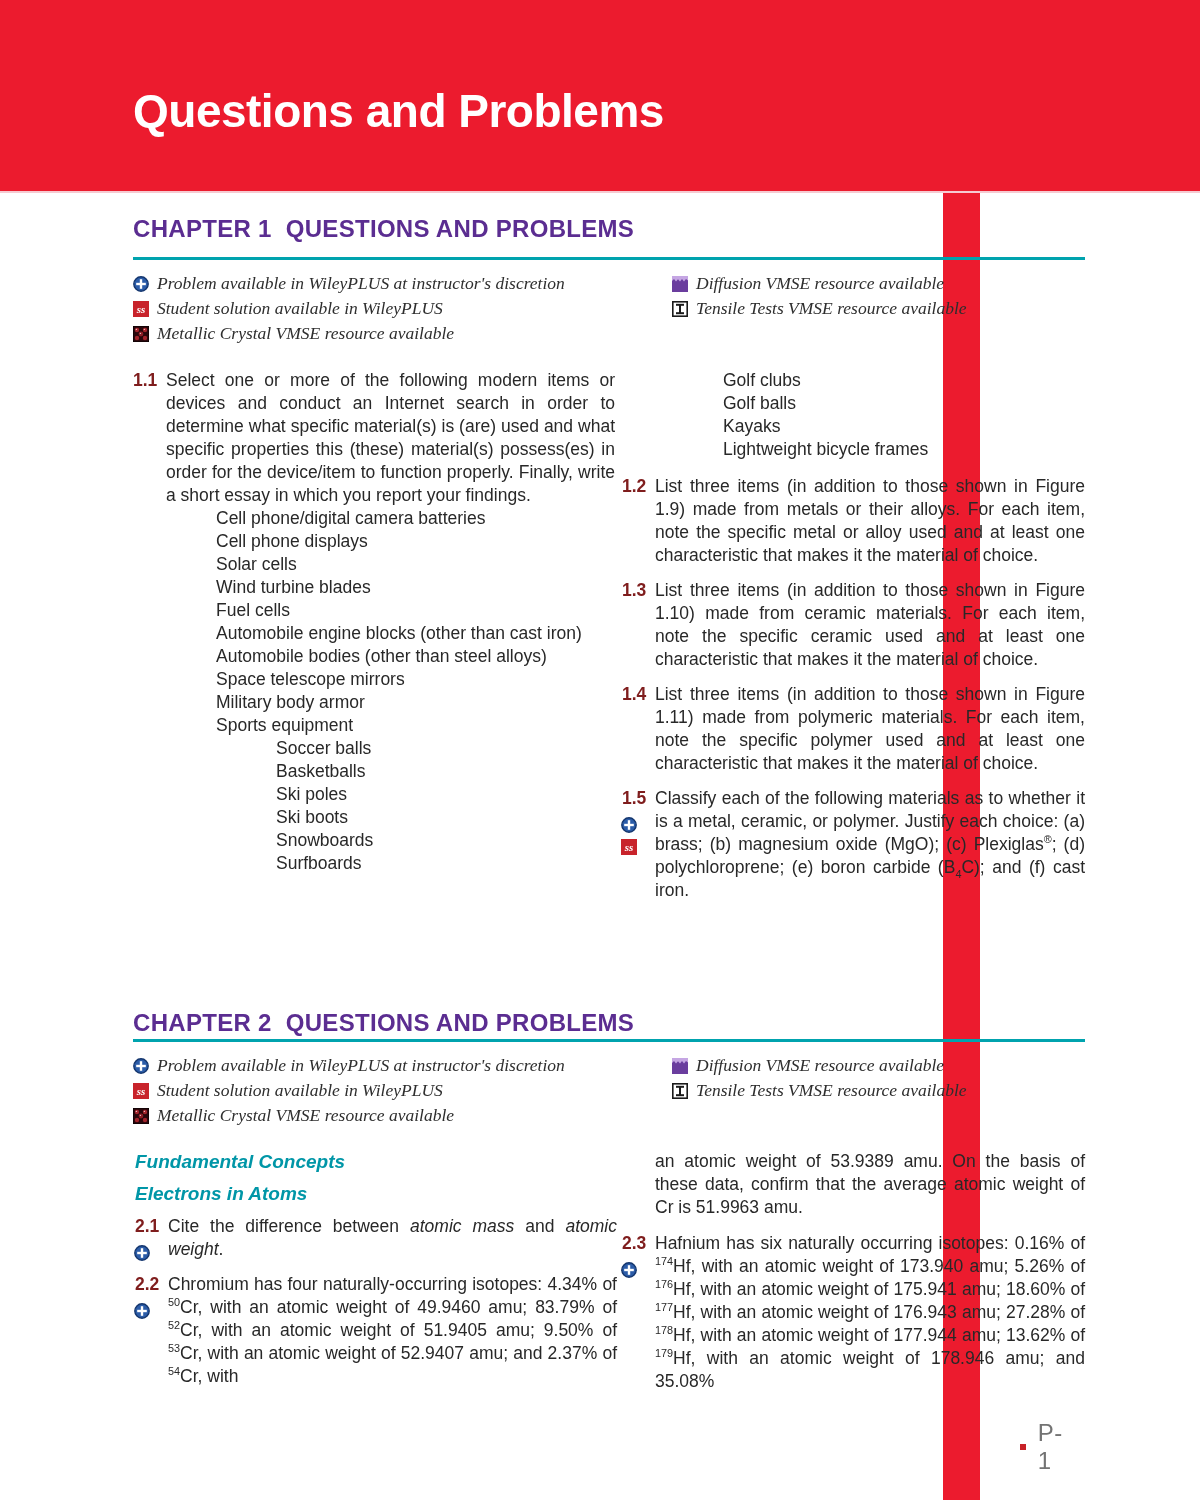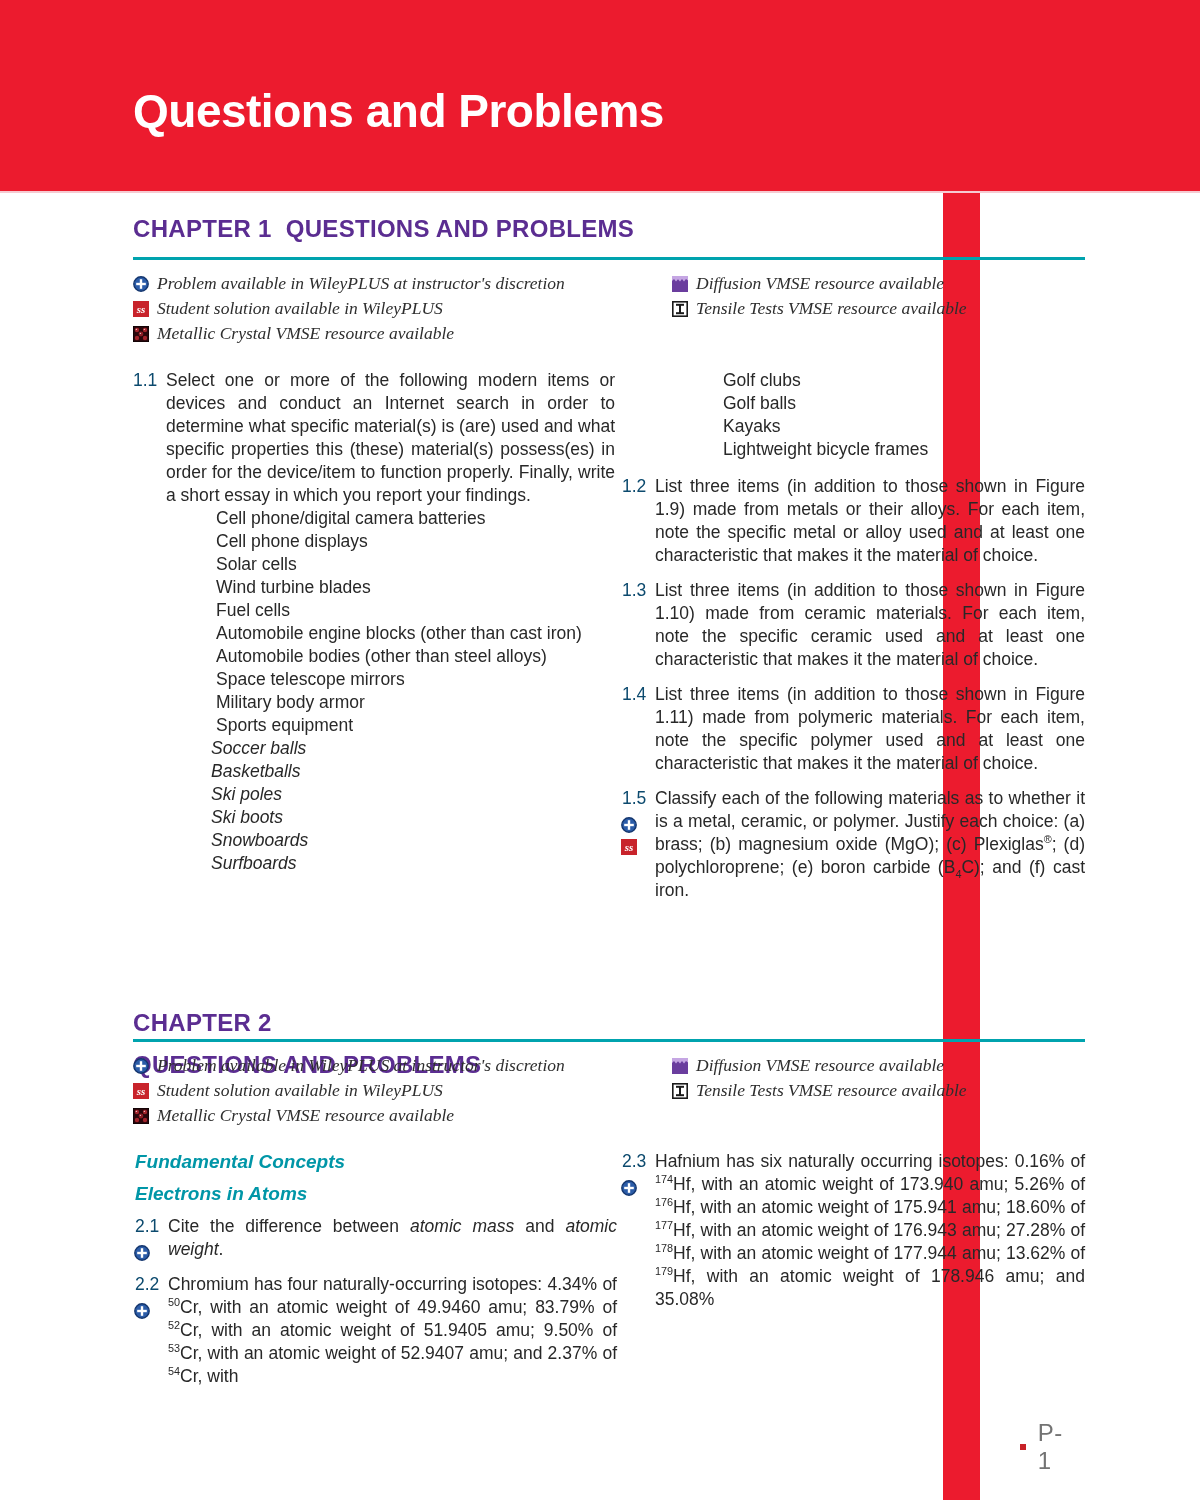--- a/index.html
+++ b/index.html
@@ -25,21 +25,21 @@
     color:#ffffff; font-size:46px; font-weight:bold; letter-spacing:-0.5px;
   }
 
   
   .chapter-heading {
     position:absolute; left:133px; display:flex; gap:14px;
     color:var(--heading_purple, #5B2D91);
     font-size:24px; font-weight:bold; letter-spacing:0.3px; white-space:nowrap;
   }
   #ch1-heading { top:215px; }
-  #ch2-heading { top:1009px;flex-direction:column; }
+  #ch2-heading { top:1009px; }
   .rule {
     position:absolute; left:133px; width:952px; height:3px;
     background:var(--rule_teal, #00A3AE);
   }
   #ch1-rule { top:257px; }
   #ch2-rule { top:1039px; }
 
   
   .legend { position:absolute; }
   #ch1-legend-left  { left:133px; top:271px; }
@@ -55,26 +55,26 @@
 
   
   .col { position:absolute; font-size:17.5px; line-height:23px; color:#282828; }
   #ch1-left  { left:133px; top:369px;  width:482px; }
   #ch1-right { left:622px; top:369px;  width:463px; }
   #ch2-left  { left:135px; top:1150px; width:482px; }
   #ch2-right { left:622px; top:1150px; width:463px; }
 
   .problem { display:flex; margin-bottom:12px; }
   .pnum-col { width:33px; flex:none; display:flex; flex-direction:column; align-items:flex-start; }
-  .pnum { font-weight:normal; color:#0c4a6e; }
+  .pnum { font-weight:bold; color:#7f1d1d; }
   .pnum-col .licon { margin-top:6px; margin-left:-1px; }
   .ptext { flex:1; text-align:justify; }
 
   .plist { margin-left:50px; }
-  .plist.sub { margin-left:45px;font-style:italic; }
+  .plist.sub { margin-left:110px; }
   .plist.cont { margin-left:101px; margin-bottom:14px; }
   .plist-item { max-width:375px; }
 
   .section-head {
     font-weight:bold; font-style:italic; font-size:19px;
     color:var(--section_teal, #0096A7);
   }
   #section-head-1 { margin-bottom:9px; }
   #section-head-2 { margin-bottom:10px; }
 
@@ -311,20 +311,21 @@
       <circle cx="8" cy="8" r="7.2" fill="#2B5CA8" stroke="#14366E" stroke-width="1.4"></circle>
       <rect x="6.8" y="3.2" width="2.4" height="9.6" fill="#ffffff"></rect>
       <rect x="3.2" y="6.8" width="9.6" height="2.4" fill="#ffffff"></rect>
     </svg></span>
       </div>
       <div class="ptext"><span>Chromium has four naturally-occurring isotopes: 4.34% of </span><sup>50</sup><span>Cr, with an atomic weight of 49.9460 amu; 83.79% of </span><sup>52</sup><span>Cr, with an atomic weight of 51.9405 amu; 9.50% of </span><sup>53</sup><span>Cr, with an atomic weight of 52.9407 amu; and 2.37% of </span><sup>54</sup><span>Cr, with</span></div>
     </div>
   </div>
 
   <div class="col" id="ch2-right">
+    <div class="cont-para">an atomic weight of 53.9389 amu. On the basis of these data, confirm that the average atomic weight of Cr is 51.9963 amu.</div>
 
     <div class="problem">
       <div class="pnum-col">
         <span class="pnum">2.3</span>
         <span class="licon"><svg width="16" height="16" viewBox="0 0 16 16">
       <circle cx="8" cy="8" r="7.2" fill="#2B5CA8" stroke="#14366E" stroke-width="1.4"></circle>
       <rect x="6.8" y="3.2" width="2.4" height="9.6" fill="#ffffff"></rect>
       <rect x="3.2" y="6.8" width="9.6" height="2.4" fill="#ffffff"></rect>
     </svg></span>
       </div>

